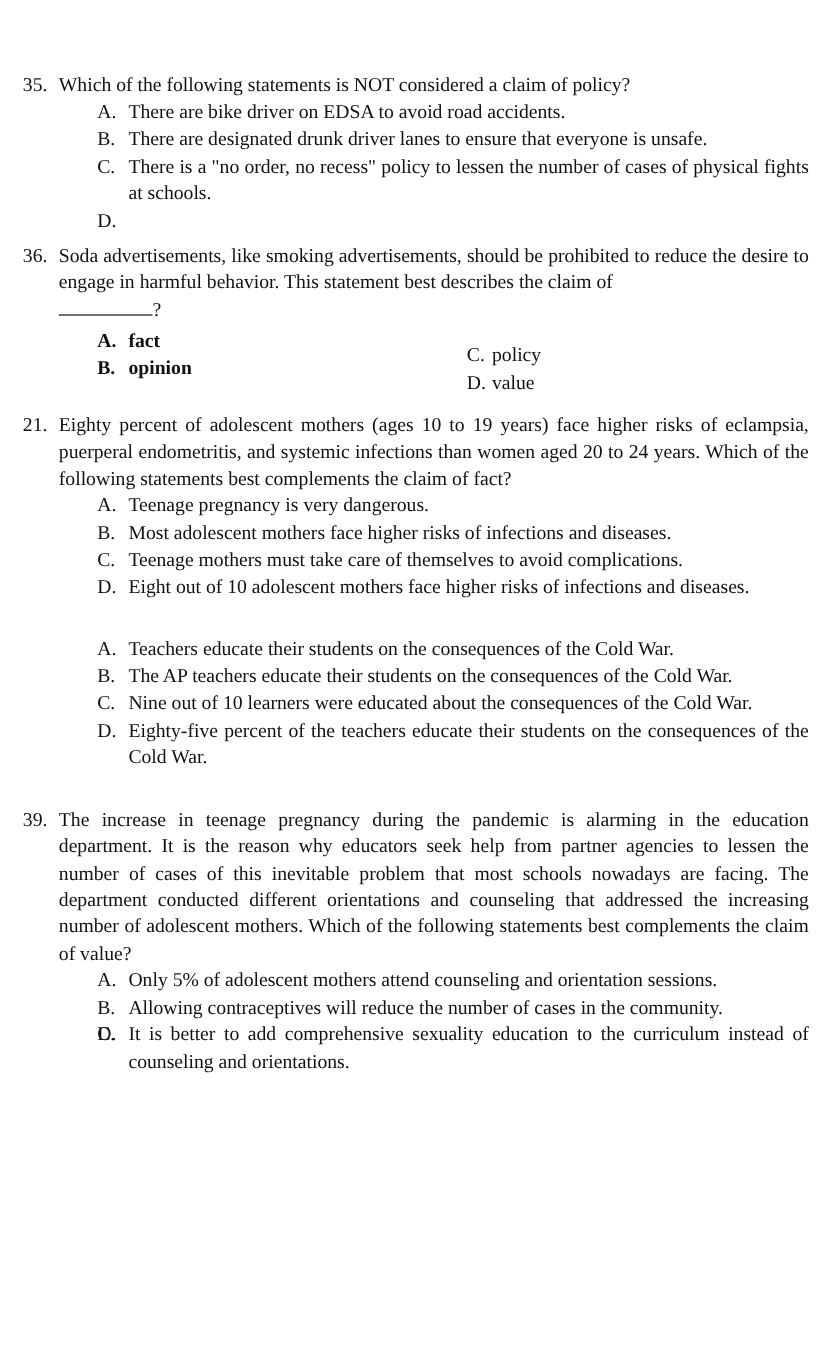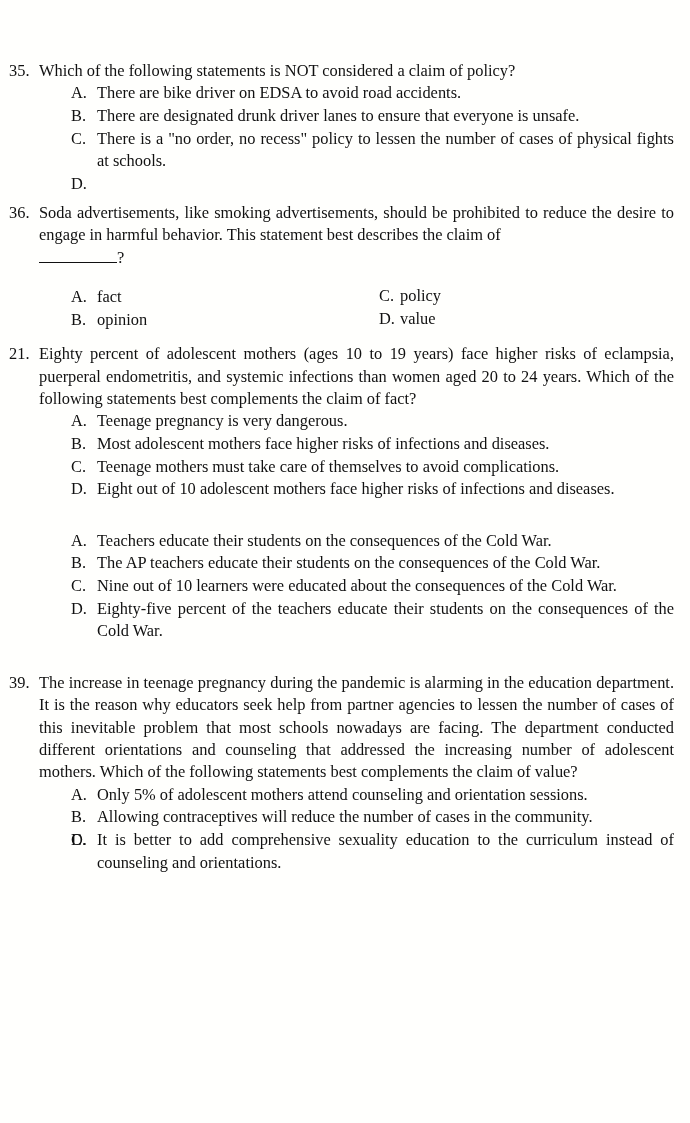--- a/index.html
+++ b/index.html
@@ -18,20 +18,21 @@
     position: relative;
     width: 690px;
     height: 1123px;
     box-sizing: border-box;
     padding: 60px 9px 0 9px;
   }
   
   .question {
     position: relative;
     margin-bottom: 20px;
+    margin-left: 10px;
   }
   .q-stem {
     position: relative;
     padding-left: 30px;
     padding-right: 7px;
     font-size: 16.4px;
     line-height: 22.4px;
     text-align: justify;
     text-justify: inter-word;
   }
@@ -77,22 +78,23 @@
   }
   .opt-row {
     position: relative;
     height: 22.6px;
     line-height: 22.6px;
     font-size: 16.4px;
   }
   .col-a {
     position: absolute;
     left: 62px;
-    top: 17px;
+    top: 4px;
     white-space: nowrap;
+    font-weight: bold;
   }
   .col-a .opt-letter-inline {
     display: inline-block;
     width: 26px;
   }
   .col-b {
     position: absolute;
     left: 370px;
     top: 16px;
     white-space: nowrap;

